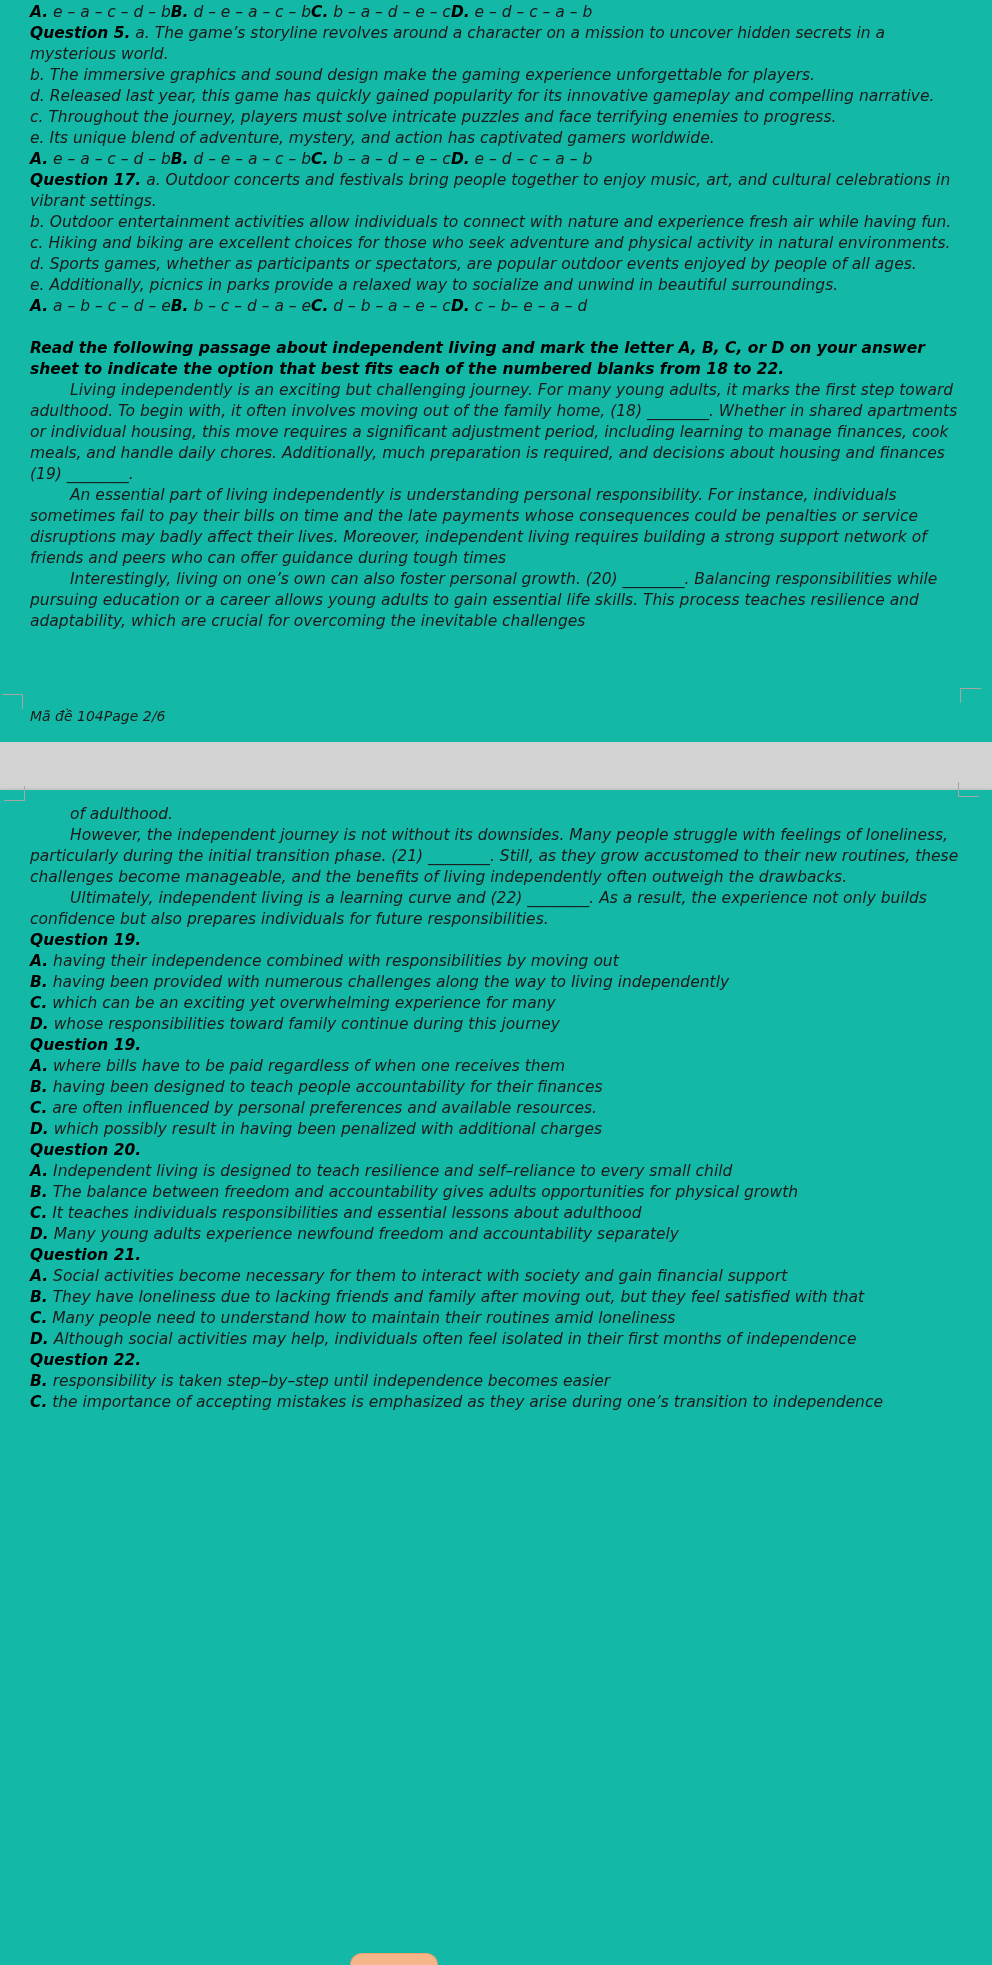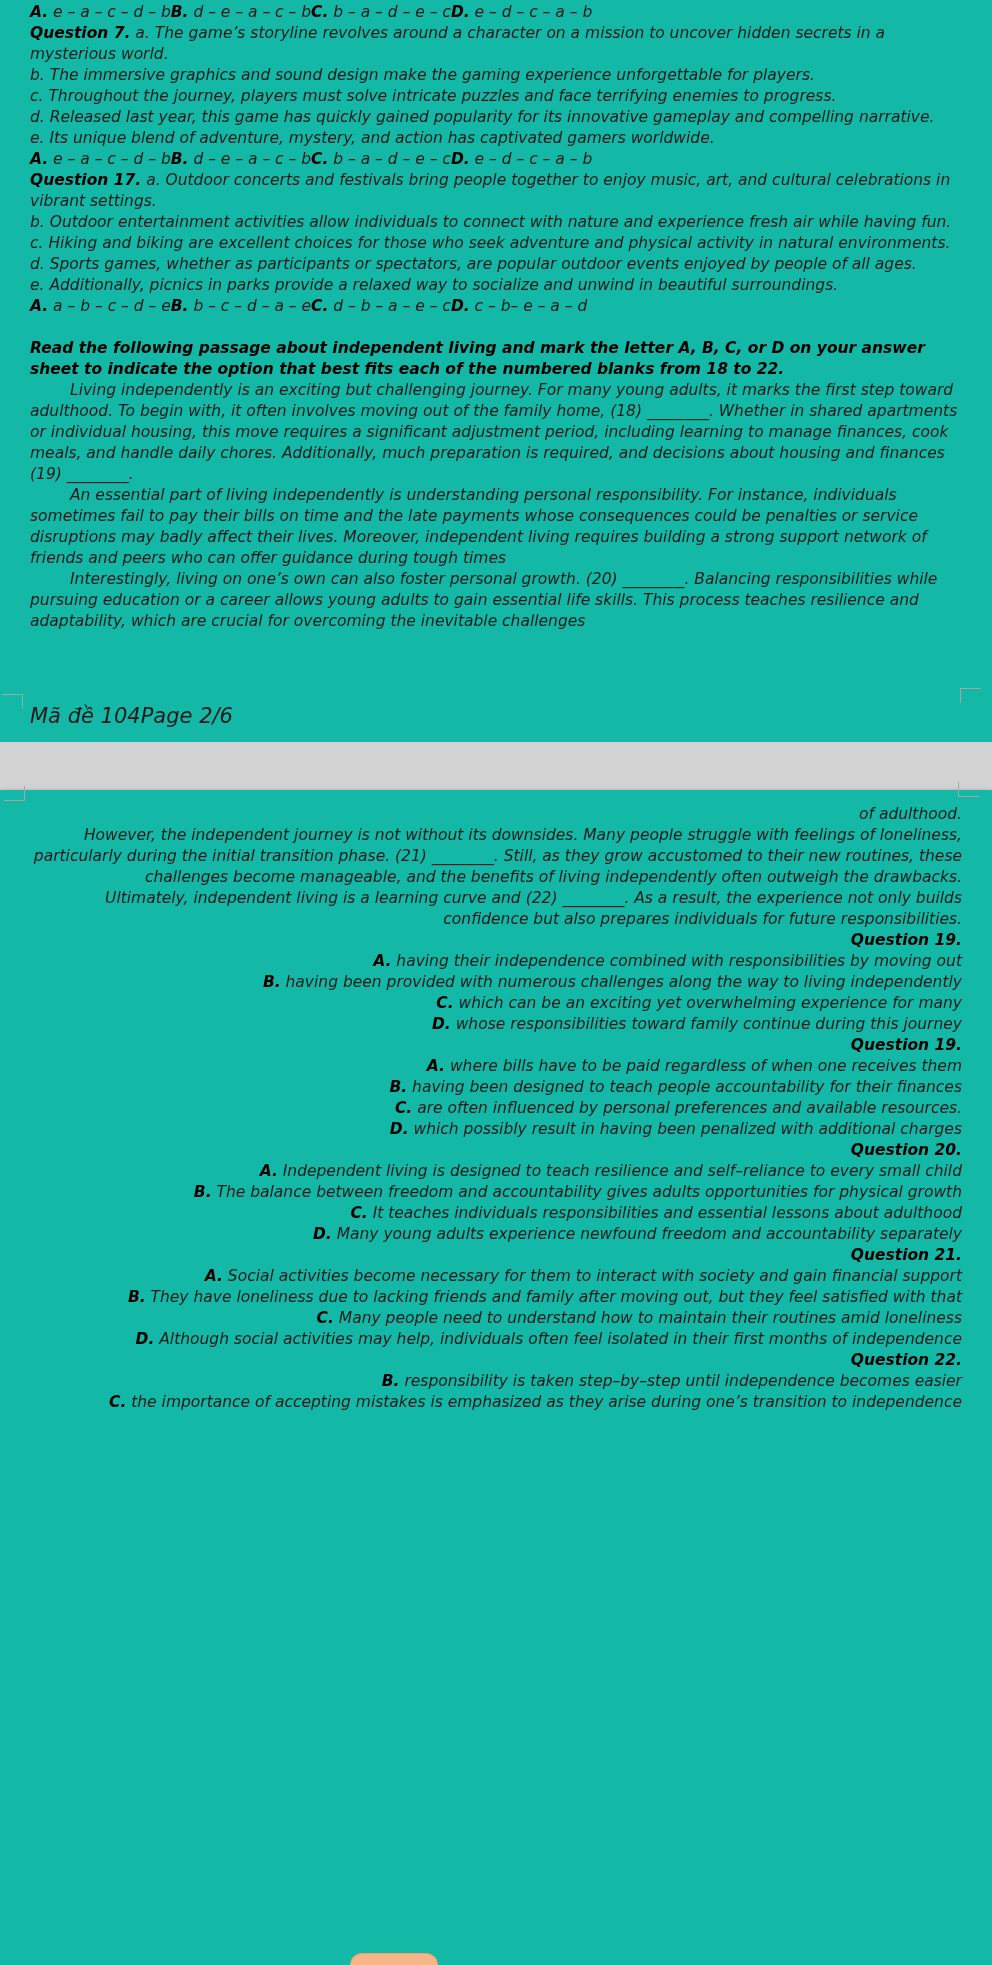--- a/index.html
+++ b/index.html
@@ -13,37 +13,37 @@
   }
   .page {
     position: absolute; left: 0; width: 992px;
     background: #14b8a6;
     box-sizing: border-box;
     overflow: hidden;
     box-shadow: 0 1px 4px rgba(0,0,0,0.30);
     font-style: italic;
   }
   #page1 { top: 0; height: 742px; padding: 2px 30px 0 30px; }
-  #page2 { top: 790px; height: 1175px; padding: 14px 30px 0 30px; text-align: right; }
+  #page2 { top: 790px; height: 1175px; padding: 14px 30px 0 30px; }
   .gap {
     position: absolute; left: 0; top: 742px; width: 992px; height: 48px;
     background: #d2d2d2;
   }
   p.line {
     margin: 0;
     font-size: 15.5px;
     line-height: 21px;
     white-space: normal;
   }
   .indent { text-indent: 40px; }
   .b, span.b { font-weight: bold; color: #000; }
   .clip { margin-top: -10px; }
   .footer {
     position: absolute; left: 30px; bottom: 16px;
-    font-size: 21px; line-height: 19px; margin-top: 42px;
+    font-size: 14px; line-height: 19px; margin-top: 42px;
   }
   .crop {
     position: absolute; width: 20px; height: 14px;
     pointer-events: none;
   }
   .crop.p1-left  { left: 2px;  top: 694px; border-top: 1px solid #a6a6a6; border-right: 1px solid #a6a6a6; }
   .crop.p1-right { left: 960px; top: 688px; border-top: 1px solid #a6a6a6; border-left: 1px solid #a6a6a6; }
   .crop.p2-left  { left: 4px;  top: 786px; border-bottom: 1px solid #a6a6a6; border-right: 1px solid #a6a6a6; }
   .crop.p2-right { left: 958px; top: 782px; border-bottom: 1px solid #a6a6a6; border-left: 1px solid #a6a6a6; }
   .fab {
@@ -54,24 +54,24 @@
     border-radius: 12px 12px 0 0;
     cursor: pointer;
   }
 </style>
 </head>
 <body>
 
 <div id="page1" class="page">
   <div>
       <p class="line clip"><span class="b">A.</span><span> e – a – c – d – b</span><span class="b">B.</span><span> d – e – a – c – b</span><span class="b">C.</span><span> b – a – d – e – c</span><span class="b">D.</span><span> e – d – c – a – b</span></p>
-      <p class="line"><span class="b">Question 7.</span><span> a. The game’s storyline revolves around a character on a mission to uncover hidden secrets in a mysterious world.</span></p>
+      <p class="line"><span class="b">Question 5.</span><span> a. The game’s storyline revolves around a character on a mission to uncover hidden secrets in a mysterious world.</span></p>
       <p class="line"><span>b. The immersive graphics and sound design make the gaming experience unforgettable for players.</span></p>
+      <p class="line"><span>d. Released last year, this game has quickly gained popularity for its innovative gameplay and compelling narrative.</span></p>
       <p class="line"><span>c. Throughout the journey, players must solve intricate puzzles and face terrifying enemies to progress.</span></p>
-      <p class="line"><span>d. Released last year, this game has quickly gained popularity for its innovative gameplay and compelling narrative.</span></p>
       <p class="line"><span>e. Its unique blend of adventure, mystery, and action has captivated gamers worldwide.</span></p>
       <p class="line"><span class="b">A.</span><span> e – a – c – d – b</span><span class="b">B.</span><span> d – e – a – c – b</span><span class="b">C.</span><span> b – a – d – e – c</span><span class="b">D.</span><span> e – d – c – a – b</span></p>
       <p class="line"><span class="b">Question 17.</span><span> a. Outdoor concerts and festivals bring people together to enjoy music, art, and cultural celebrations in vibrant settings.</span></p>
       <p class="line"><span>b. Outdoor entertainment activities allow individuals to connect with nature and experience fresh air while having fun.</span></p>
       <p class="line"><span>c. Hiking and biking are excellent choices for those who seek adventure and physical activity in natural environments.</span></p>
       <p class="line"><span>d. Sports games, whether as participants or spectators, are popular outdoor events enjoyed by people of all ages.</span></p>
       <p class="line"><span>e. Additionally, picnics in parks provide a relaxed way to socialize and unwind in beautiful surroundings.</span></p>
       <p class="line"><span class="b">A.</span><span> a – b – c – d – e</span><span class="b">B.</span><span> b – c – d – a – e</span><span class="b">C.</span><span> d – b – a – e – c</span><span class="b">D.</span><span> c – b– e – a – d</span></p>
       <p class="line">&nbsp;</p>
       <p class="line"><span class="b">Read the following passage about independent living and mark the letter A, B, C, or D on your answer sheet to indicate the option that best fits each of the numbered blanks from 18 to 22.</span></p>

